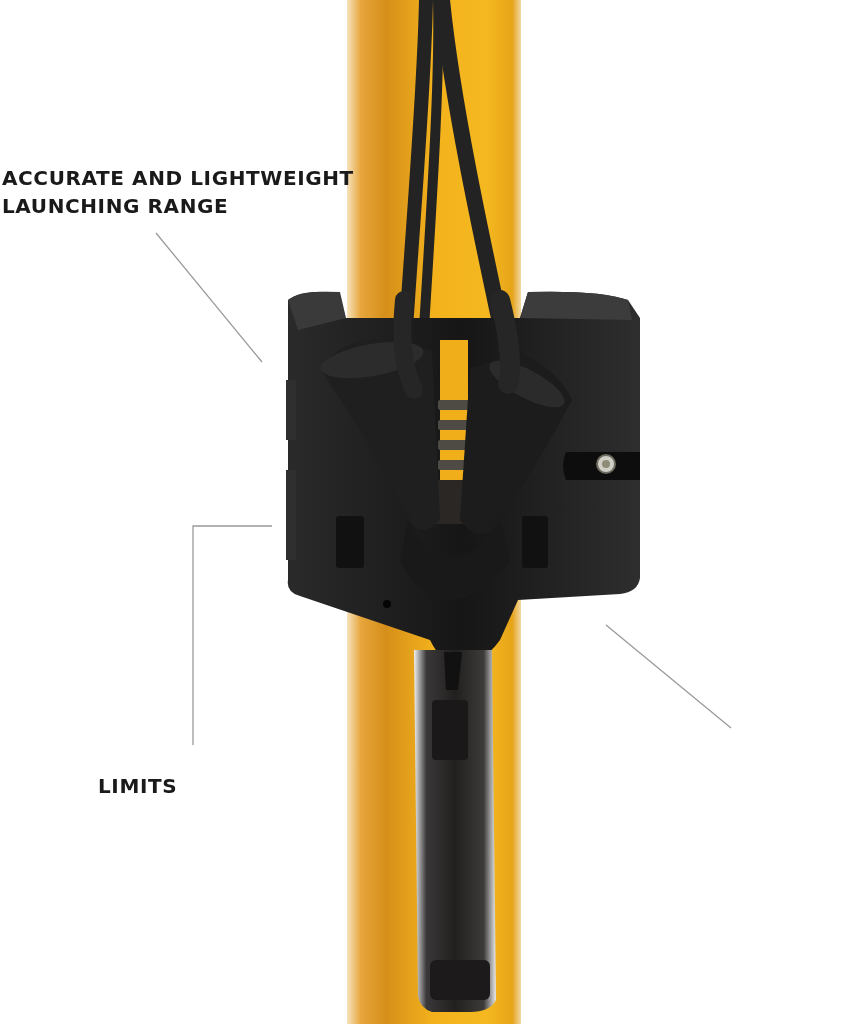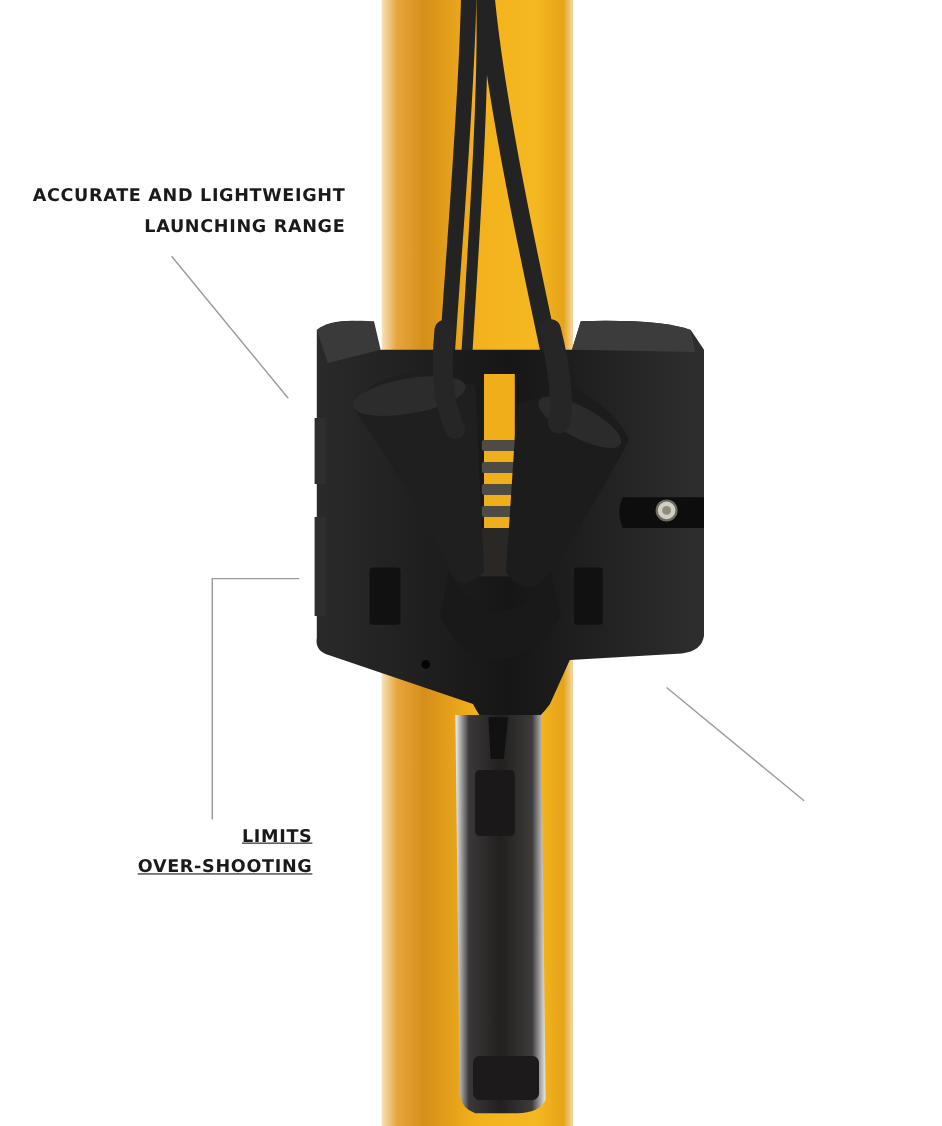--- a/index.html
+++ b/index.html
@@ -7,29 +7,29 @@
     width: 856px; height: 1024px; position: relative; overflow: hidden;
     background: #ffffff;
     font-family: "DejaVu Sans", sans-serif;
   }
   .stage { position: absolute; inset: 0; }
   .callout {
     position: absolute;
     color: #1a1a1a;
     font-family: "DejaVu Sans", sans-serif;
     font-weight: bold;
-    font-size: 16px;
+    font-size: 20px;
     letter-spacing: 0.6px;
     line-height: 28px;
-    text-align: right;
+    text-align: left;
     white-space: nowrap;
   }
   .callout span { display: block; }
   #c1 { left: 2px; top: 164px; width: 312px; }
-  #c2 { left: 98px; top: 746px; width: 186px; text-decoration: underline; }
+  #c2 { left: 98px; top: 772px; width: 186px; }
   #c3 { left: 600px; top: 746px; width: 256px; }
   svg.art { position: absolute; left: 0; top: 0; }
 </style>
 </head>
 <body>
 
 <div class="stage">
 
   <svg class="art" width="856" height="1024" viewBox="0 0 856 1024">
     <defs>
@@ -119,16 +119,15 @@
     </g>
   </svg>
 
   <div class="callout" id="c1">
     <span>ACCURATE AND LIGHTWEIGHT</span>
     <span>LAUNCHING RANGE</span>
   </div>
 
   <div class="callout" id="c2">
     <span>LIMITS</span>
-    <span>OVER-SHOOTING</span>
   </div>
 
 </div>
 
 </body></html>

